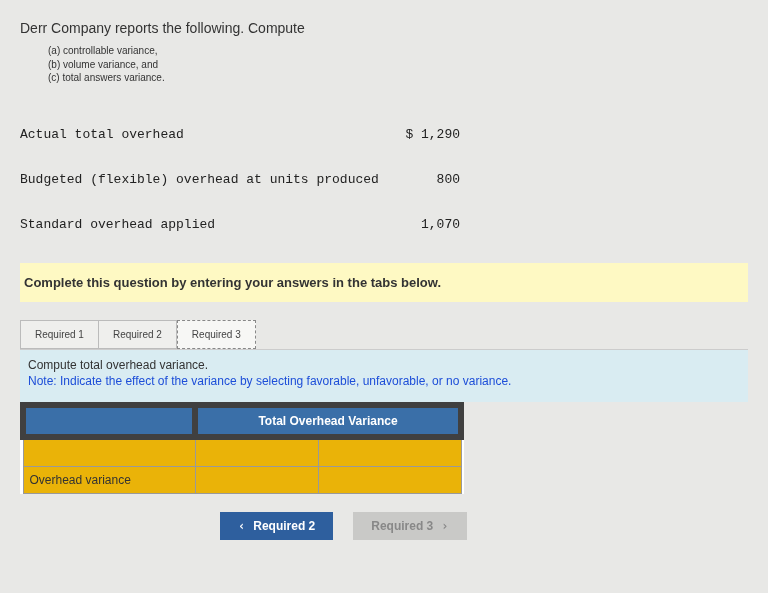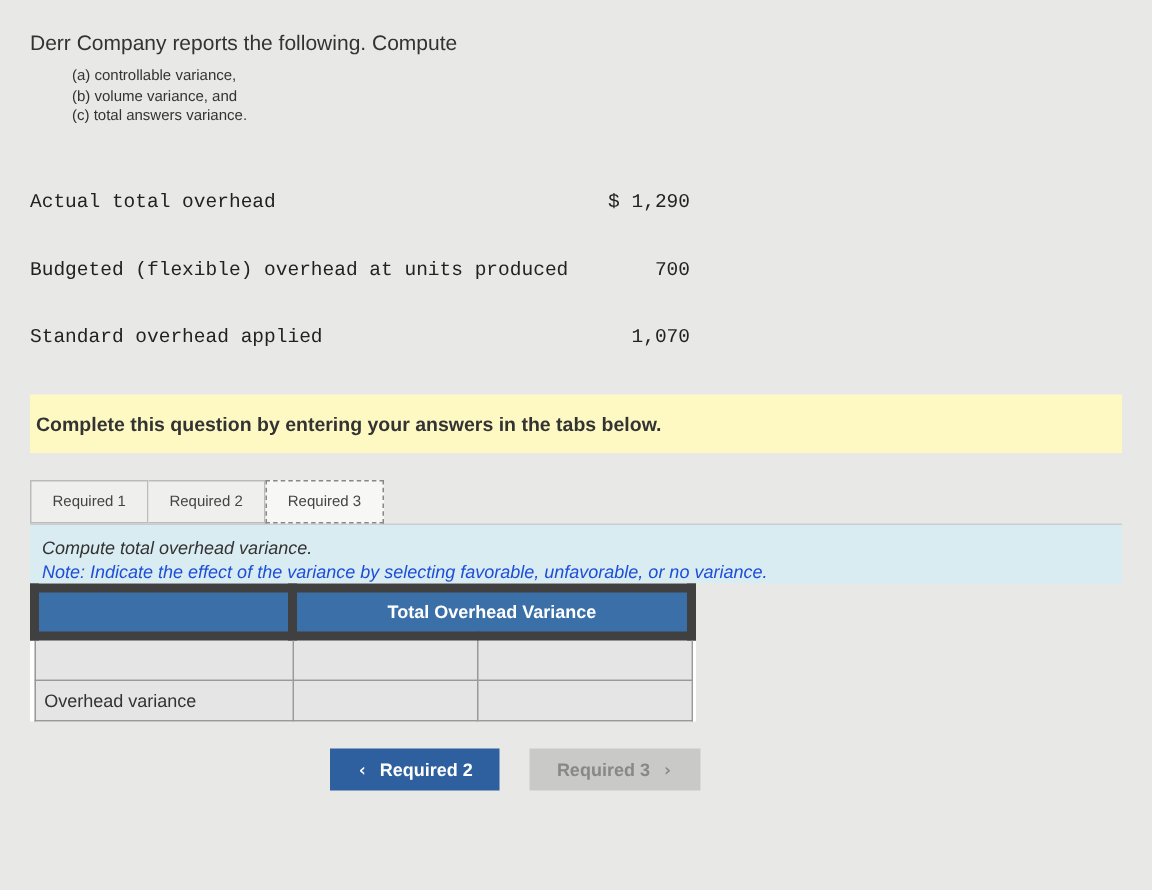--- a/index.html
+++ b/index.html
@@ -52,23 +52,22 @@
     cursor: pointer;
   }
   .tab + .tab { border-left: none; }
   .tab.active {
     border: 1px dashed #888;
     background: #f7f7f5;
   }
   .prompt-bar {
     background: #d9ecf2;
     border-top: 1px solid #ccc;
-    padding: 8px 8px 1px 8px;
+    padding: 8px 8px 14px 8px;
     font-size: 12px;
-    font-style: italic;
   }
   .prompt-bar .note {
     color: #1d4ed8;
     font-size: 12px;
     margin-top: 2px;
   }
   table.answer {
     border-collapse: collapse;
     margin-top: 0;
     background: #fff;
@@ -80,21 +79,21 @@
     font-weight: bold;
     padding: 6px 8px;
     border: 6px solid #404040;
     text-align: center;
   }
   table.answer td {
     border: 1px solid #999;
     height: 22px;
     font-size: 12px;
     padding: 2px 6px;
-    background: #e5e5e5;
+    background: #eab308;
   }
   .col-label { width: 150px; }
   .col-val { width: 110px; }
   .col-eff { width: 130px; }
   .nav-buttons {
     display: flex;
     gap: 20px;
     margin-top: 18px;
     margin-left: 200px;
   }
@@ -129,21 +128,21 @@
   <div>(c) total answers variance.</div>
 </div>
 
 <div class="data-block">
   <div class="data-row">
     <span class="data-label">Actual total overhead</span>
     <span class="data-val">$ 1,290</span>
   </div>
   <div class="data-row">
     <span class="data-label">Budgeted (flexible) overhead at units produced</span>
-    <span class="data-val">700</span>
+    <span class="data-val">800</span>
   </div>
   <div class="data-row">
     <span class="data-label">Standard overhead applied</span>
     <span class="data-val">1,070</span>
   </div>
 </div>
 
 <div class="instruction-bar">Complete this question by entering your answers in the tabs below.</div>
 
 <div class="tabs">

